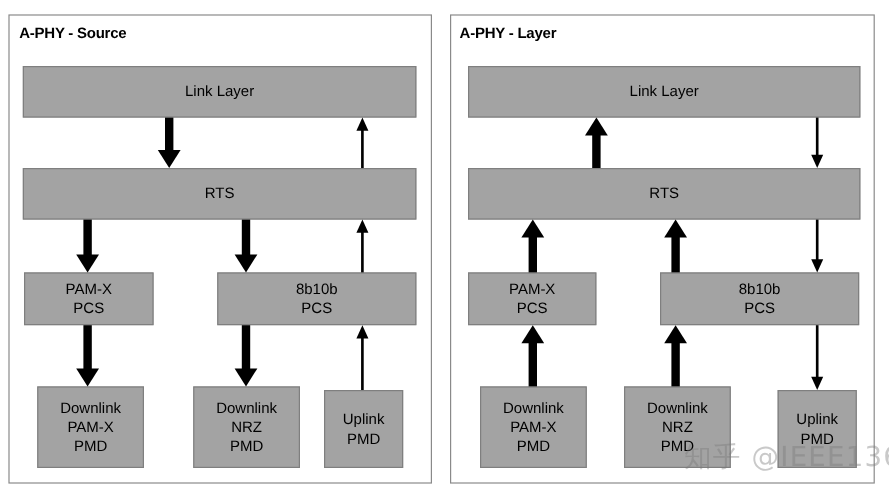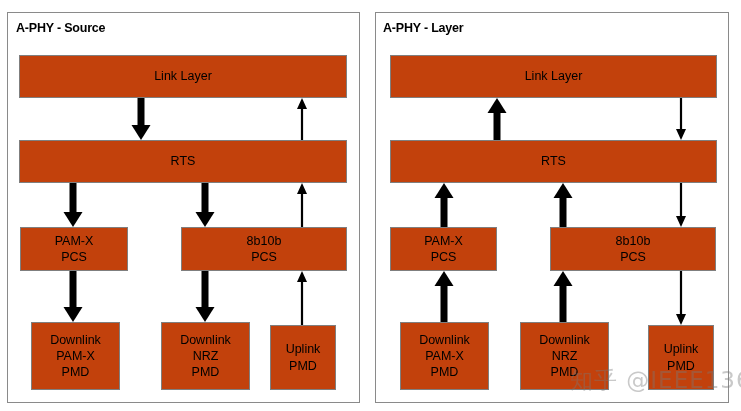--- a/index.html
+++ b/index.html
@@ -30,21 +30,21 @@
     position: absolute;
     font-weight: bold;
     font-size: 12.5px;
     color: #000000;
     letter-spacing: -0.2px;
     white-space: nowrap;
   }
   .node {
     position: absolute;
     border: 1.2px solid #7f7f7f;
-    background: #c2410c;
+    background: #a3a3a3;
     box-sizing: border-box;
     display: flex;
     flex-direction: column;
     align-items: center;
     justify-content: center;
     color: #000000;
     font-size: 12.5px;
     line-height: 1.30;
     text-align: center;
     white-space: nowrap;

